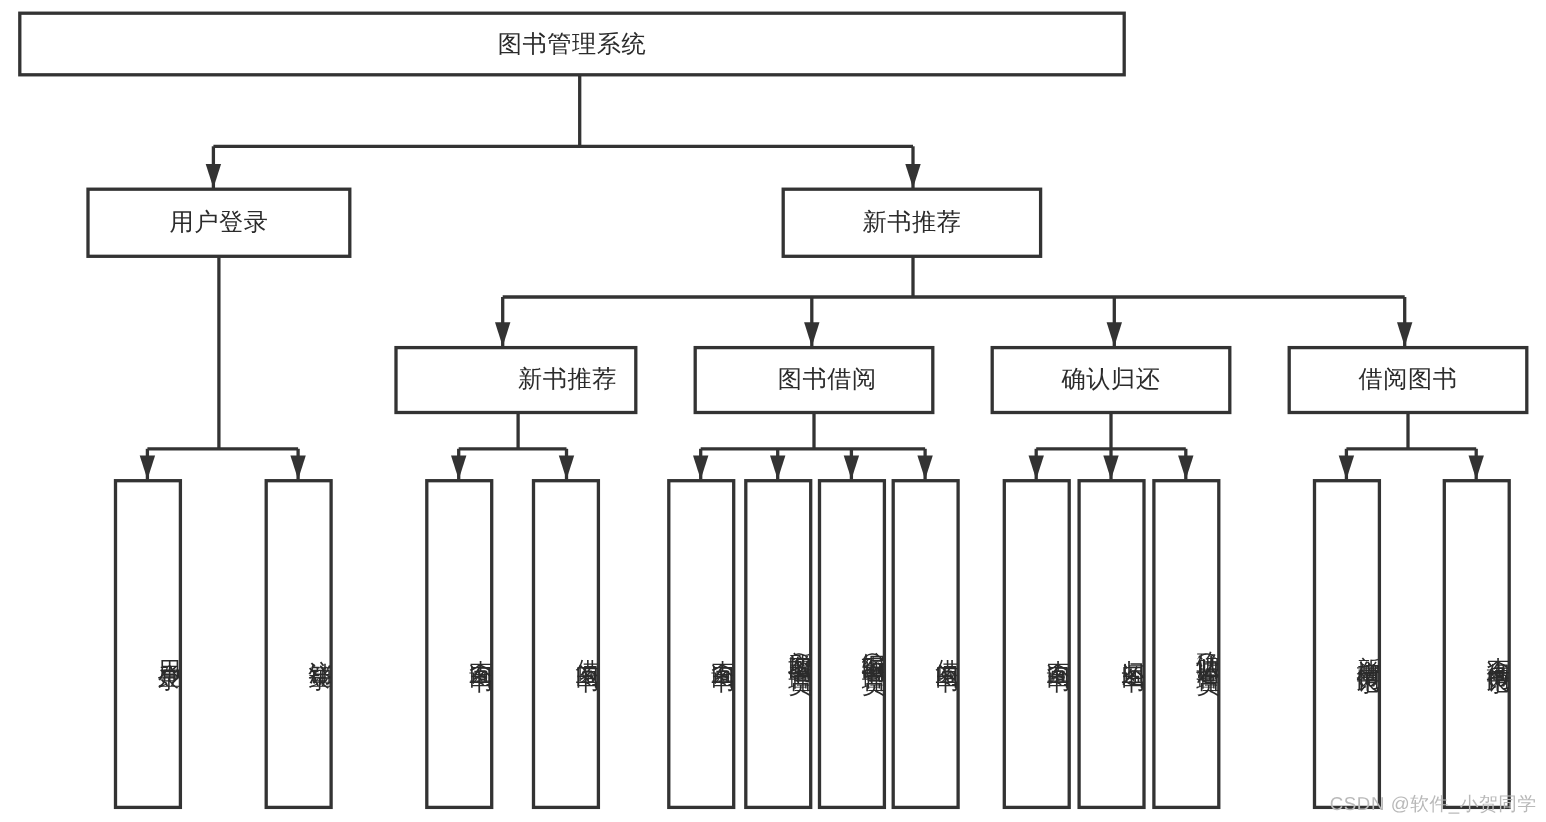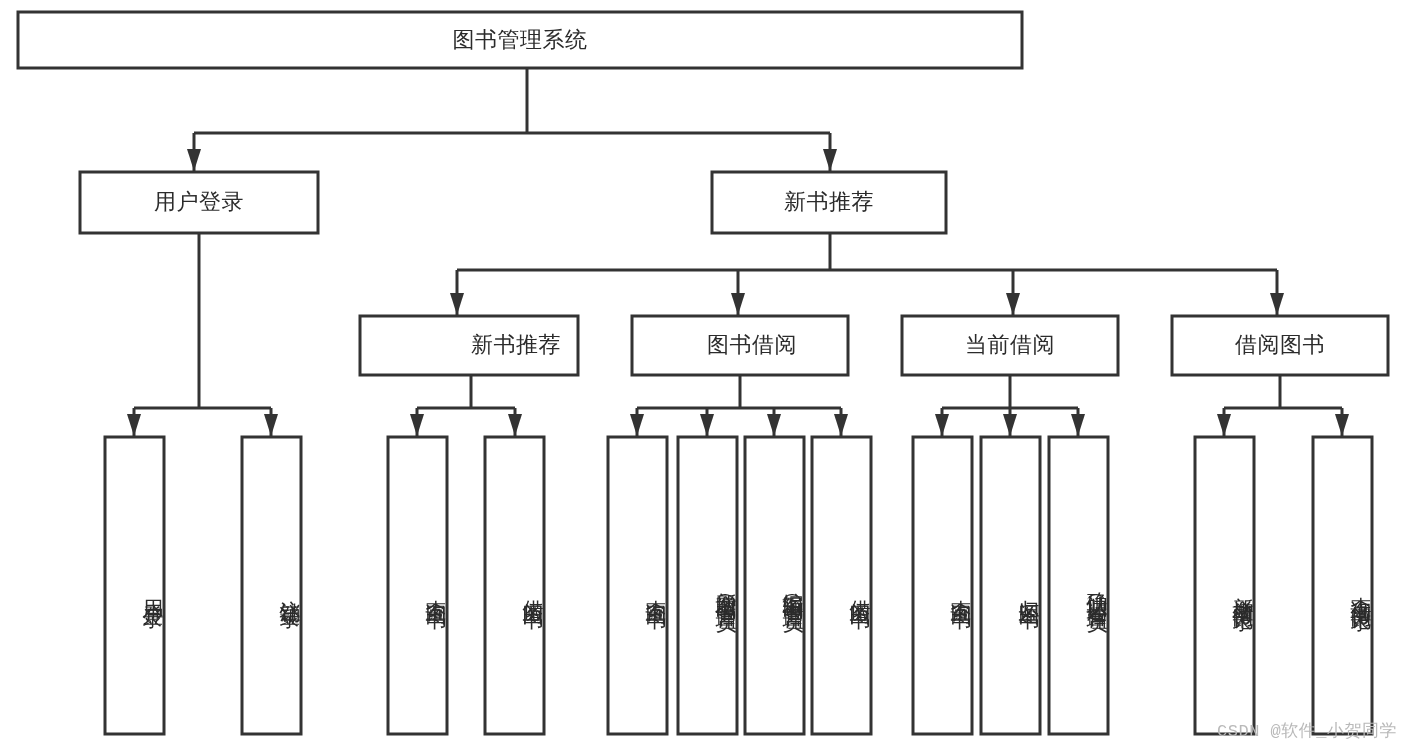--- a/index.html
+++ b/index.html
@@ -66,21 +66,21 @@
     align-items: flex-start;
     justify-content: center;
     white-space: nowrap;
   }
   .watermark {
     position: absolute;
     right: 8px;
     bottom: 5px;
     font-size: 17px;
     color: #b9b9b9;
-    font-family: Liberation Mono, monospace;
+    font-family: Liberation Sans, sans-serif;
     white-space: nowrap;
     letter-spacing: 0.5px;
   }
 </style>
 </head>
 <body>
 
 <div id="diagram-root">
   <svg class="flow" viewBox="0 0 1405 747" xmlns="http://www.w3.org/2000/svg">
     <g id="edges-layer">
@@ -173,21 +173,21 @@
         <rect x="1195" y="437" width="59" height="297" class="node-box"></rect>
         <rect x="1313" y="437" width="59" height="297" class="node-box"></rect>
       </g>
   </svg>
   <div id="labels-layer">
       <div class="node-label horizontal" style="left: 18px; top: 12px; width: 1004px; height: 56px;">图书管理系统</div>
       <div class="node-label horizontal" style="left: 80px; top: 172px; width: 238px; height: 61px;">用户登录</div>
       <div class="node-label horizontal" style="left: 712px; top: 172px; width: 234px; height: 61px;">新书推荐</div>
       <div class="node-label horizontal" style="left: 360px; top: 316px; width: 218px; height: 59px; margin-left: 47px;">新书推荐</div>
       <div class="node-label horizontal" style="left: 632px; top: 316px; width: 216px; height: 59px; margin-left: 12px;">图书借阅</div>
-      <div class="node-label horizontal" style="left: 902px; top: 316px; width: 216px; height: 59px;">当前借阅</div>
+      <div class="node-label horizontal" style="left: 902px; top: 316px; width: 216px; height: 59px;">确认归还</div>
       <div class="node-label horizontal" style="left: 1172px; top: 316px; width: 216px; height: 59px;">借阅图书</div>
       <div class="node-label vertical" style="left: 105px; top: 437px; width: 59px; height: 297px;">用户登录</div>
       <div class="node-label vertical" style="left: 242px; top: 437px; width: 59px; height: 297px;">注销登录</div>
       <div class="node-label vertical" style="left: 388px; top: 437px; width: 59px; height: 297px;">查询图书</div>
       <div class="node-label vertical" style="left: 485px; top: 437px; width: 59px; height: 297px;">借阅图书</div>
       <div class="node-label vertical" style="left: 608px; top: 437px; width: 59px; height: 297px;">查询图书</div>
       <div class="node-label vertical" style="left: 678px; top: 437px; width: 59px; height: 297px;">新增图书（管理员）</div>
       <div class="node-label vertical" style="left: 745px; top: 437px; width: 59px; height: 297px;">编辑图书（管理员）</div>
       <div class="node-label vertical" style="left: 812px; top: 437px; width: 59px; height: 297px;">借阅图书</div>
       <div class="node-label vertical" style="left: 913px; top: 437px; width: 59px; height: 297px;">查询图书</div>

